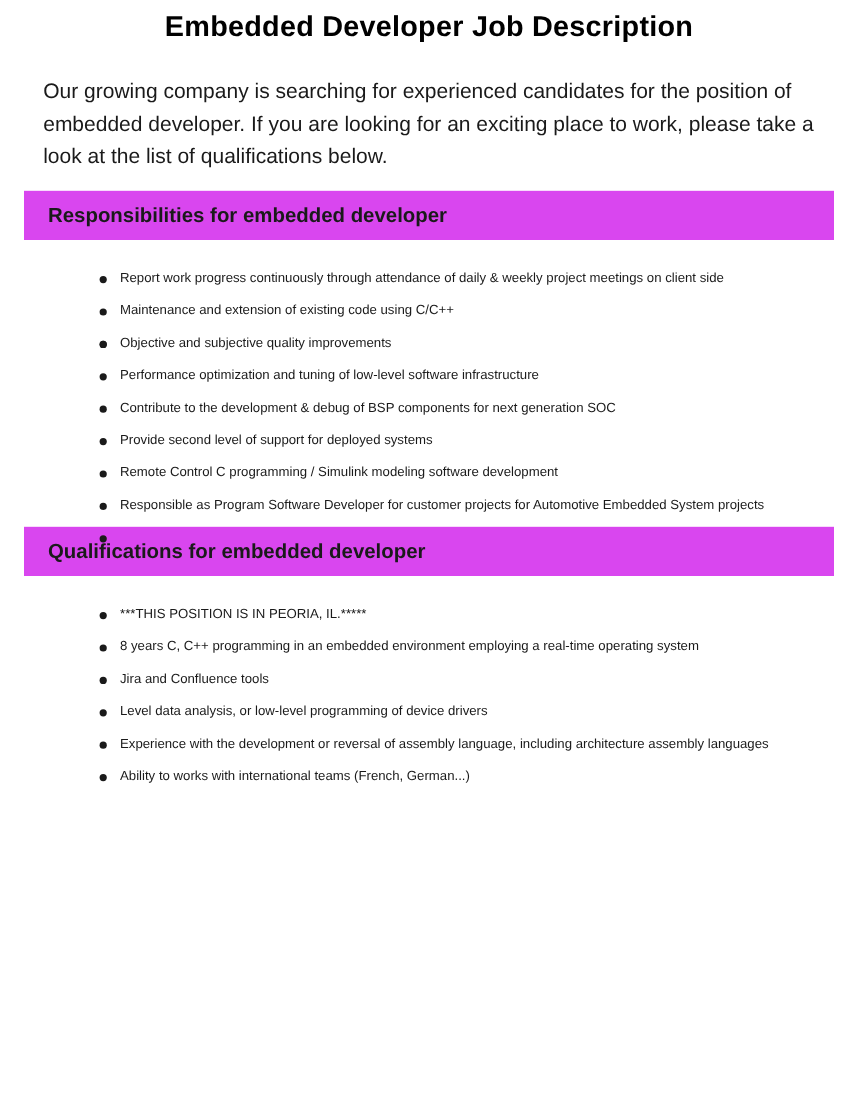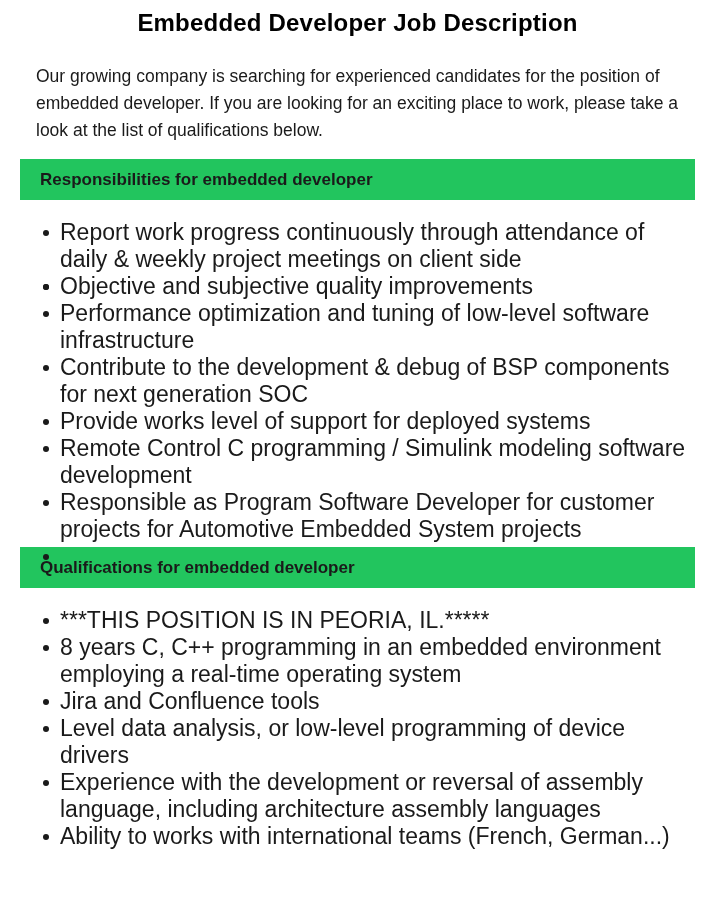--- a/index.html
+++ b/index.html
@@ -28,39 +28,40 @@
       color: #000;
     }
     .intro {
       margin: 21px 0 0 16px;
       font-size: 17.5px;
       line-height: 27px;
       color: #1a1a1a;
     }
     .section-header {
       margin-top: 15px;
-      background: #22c55e;
+      background: #d946ef;
       height: 41px;
       padding: 0 20px;
       display: flex;
       align-items: center;
       font-size: 17px;
       font-weight: bold;
       color: #1a1a1a;
     }
     ul {
       margin: 19px 0 0 0;
       padding: 0 0 0 40px;
       list-style: none;
     }
     li {
       position: relative;
-      font-size: 23px;
+      font-size: 11px;
       line-height: 27px;
       color: #1a1a1a;
+      margin-left: 40px;
     }
     li .bullet {
       position: absolute;
       left: -17px;
       top: 11px;
       width: 6px;
       height: 6px;
       border-radius: 50%;
       background: #1a1a1a;
     }
@@ -71,25 +72,26 @@
 
 <div class="page">
   <h1>Embedded Developer Job Description</h1>
   <p class="intro">Our growing company is searching for experienced candidates for the position of embedded developer. If you are looking for an exciting place to work, please take a look at the list of qualifications below.</p>
 
   <div class="section-header">
     <span>Responsibilities for embedded developer</span>
   </div>
   <ul>
     <li><span class="bullet"></span><span>Report work progress continuously through attendance of daily &amp; weekly project meetings on client side</span></li>
+    <li><span class="bullet"></span><span>Maintenance and extension of existing code using C/C++</span></li>
     <li><span class="bullet"></span></li>
     <li><span class="bullet"></span><span>Objective and subjective quality improvements</span></li>
     <li><span class="bullet"></span><span>Performance optimization and tuning of low-level software infrastructure</span></li>
     <li><span class="bullet"></span><span>Contribute to the development &amp; debug of BSP components for next generation SOC</span></li>
-    <li><span class="bullet"></span><span>Provide works level of support for deployed systems</span></li>
+    <li><span class="bullet"></span><span>Provide second level of support for deployed systems</span></li>
     <li><span class="bullet"></span><span>Remote Control C programming / Simulink modeling software development</span></li>
     <li><span class="bullet"></span><span>Responsible as Program Software Developer for customer projects for Automotive Embedded System projects</span></li>
     <li><span class="bullet"></span></li>
   </ul>
 
   <div class="section-header qual-header">
     <span>Qualifications for embedded developer</span>
   </div>
   <ul>
     <li><span class="bullet"></span><span>***THIS POSITION IS IN PEORIA, IL.*****</span></li>

